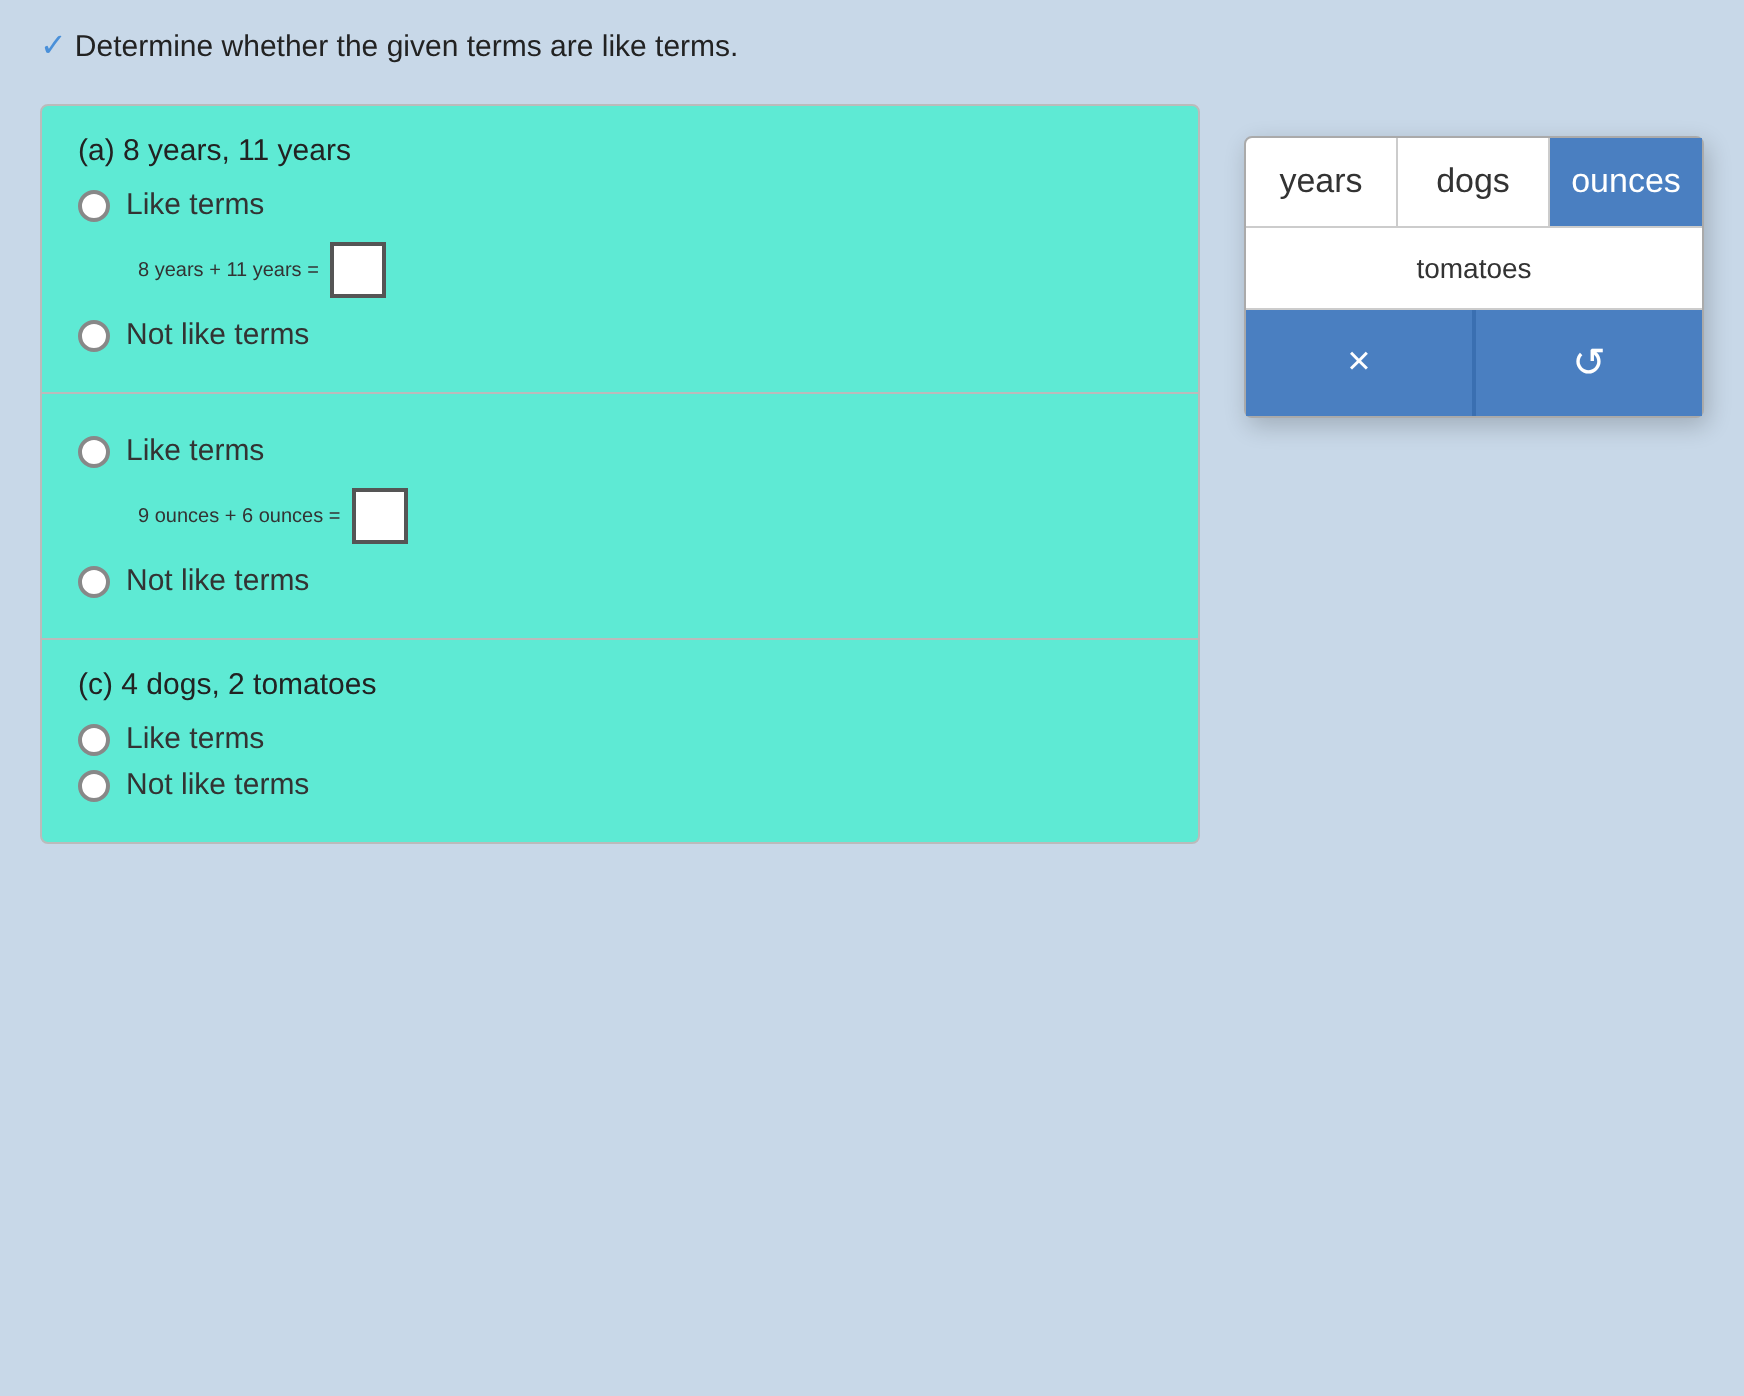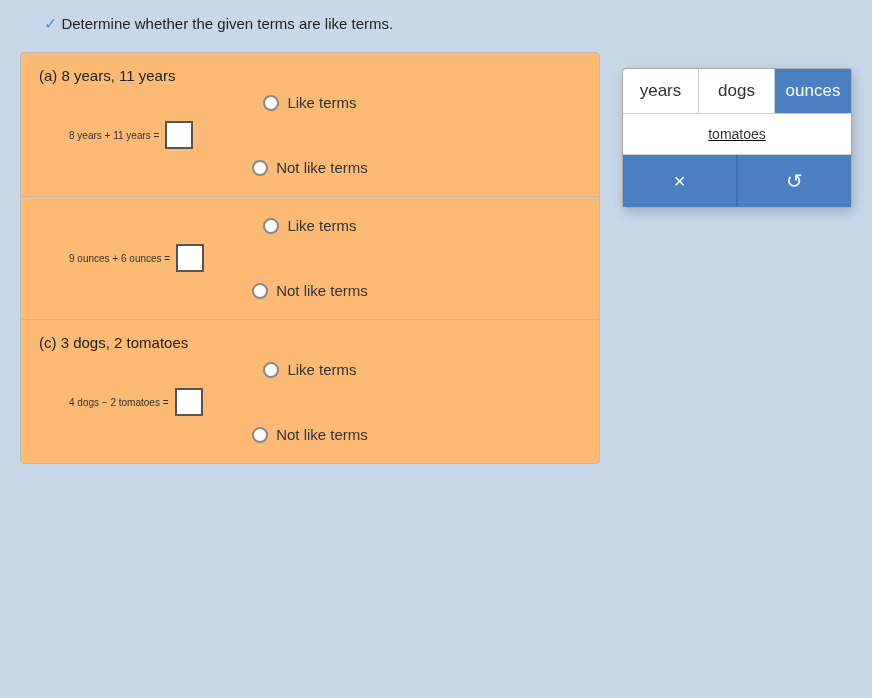--- a/index.html
+++ b/index.html
@@ -10,38 +10,37 @@
       min-height: 698px;
       position: relative;
       overflow: hidden;
     }
 
     .top-instruction {
       padding: 12px 20px 8px 20px;
       font-size: 15px;
       color: #222;
       line-height: 1.5;
-      margin-left: 24px;
     }
 
     .top-instruction .checkmark {
       color: #4a90d9;
       font-size: 16px;
       margin-right: 4px;
     }
 
     .main-content {
       display: flex;
       padding: 8px 20px;
       gap: 16px;
       align-items: flex-start;
     }
 
     .problems-table {
-      background: #fdba74;
+      background: #5eead4;
       border: 1px solid #bbb;
       border-radius: 4px;
       width: 580px;
       flex-shrink: 0;
     }
 
     .problem-row {
       border-bottom: 1px solid #bbb;
       padding: 14px 18px;
     }
@@ -56,21 +55,20 @@
       margin-bottom: 10px;
     }
 
     .radio-option {
       display: flex;
       align-items: center;
       gap: 8px;
       margin: 6px 0;
       font-size: 15px;
       color: #333;
-      justify-content: center;
     }
 
     .radio-circle {
       width: 16px;
       height: 16px;
       border-radius: 50%;
       border: 2px solid #888;
       display: inline-block;
       flex-shrink: 0;
       background: white;
@@ -196,28 +194,24 @@
         <span>9 ounces + 6 ounces =</span>
         <span class="input-box"></span>
       </div>
       <div class="radio-option">
         <span class="radio-circle"></span>
         <span>Not like terms</span>
       </div>
     </div>
 
     <div class="problem-row">
-      <div class="problem-title">(c) 3 dogs, 2 tomatoes</div>
+      <div class="problem-title">(c) 4 dogs, 2 tomatoes</div>
       <div class="radio-option">
         <span class="radio-circle"></span>
         <span>Like terms</span>
-      </div>
-      <div class="equation-line">
-        <span>4 dogs − 2 tomatoes =</span>
-        <span class="input-box"></span>
       </div>
       <div class="radio-option">
         <span class="radio-circle"></span>
         <span>Not like terms</span>
       </div>
     </div>
 
   </div>
 
   <div class="unit-popup">
@@ -227,21 +221,21 @@
         <span>years</span>
       </div>
       <div class="unit-cell">
         <span>dogs</span>
       </div>
       <div class="unit-cell selected">
         <span>ounces</span>
       </div>
     </div>
 
-    <div style="border-bottom: 1px solid #ccc; text-decoration: underline;">
+    <div style="border-bottom: 1px solid #ccc;">
       <div class="unit-cell-wide">
         <span>tomatoes</span>
       </div>
     </div>
 
     <div class="popup-buttons-row">
       <button class="popup-btn">
         <span>×</span>
       </button>
       <button class="popup-btn">

